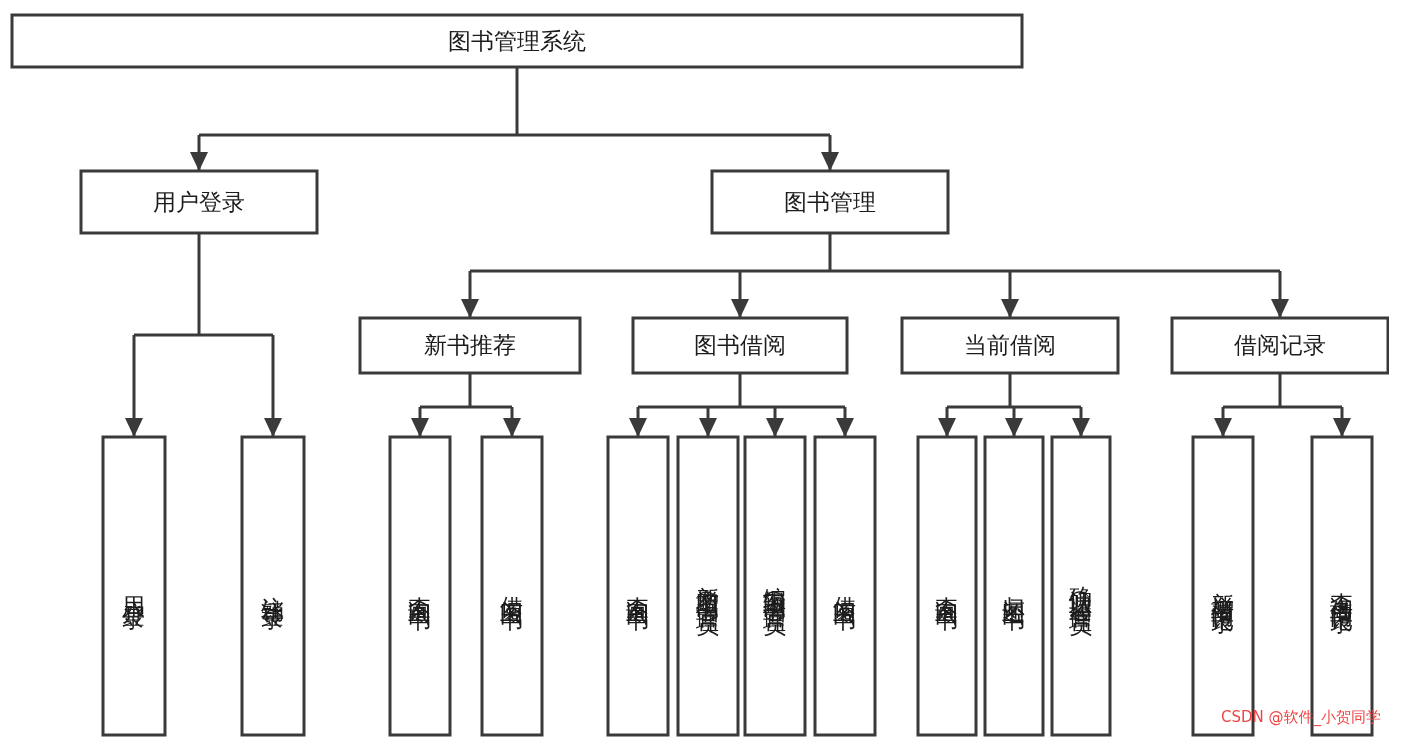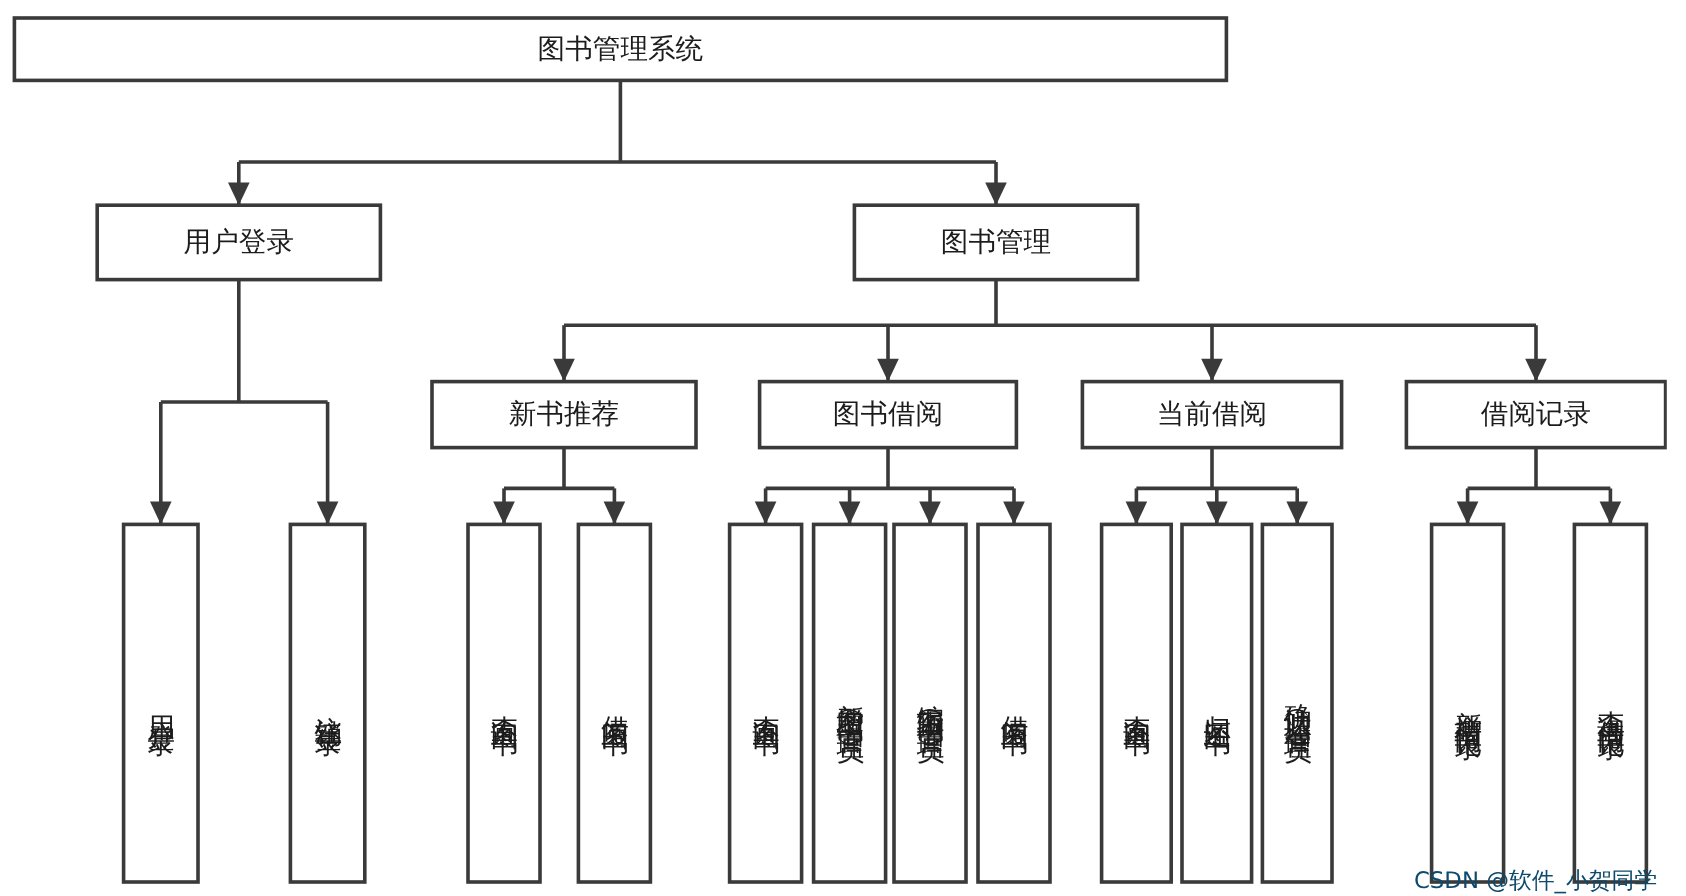--- a/index.html
+++ b/index.html
@@ -53,24 +53,24 @@
     font-family: "DejaVu Sans", "Liberation Sans", sans-serif;
     font-size: 23px;
     text-anchor: middle;
     writing-mode: vertical-rl;
     glyph-orientation-vertical: 0;
     letter-spacing: 4px;
   }
   .watermark-text {
     position: absolute;
     right: 8px;
-    bottom: 0;
-    font-family: "DejaVu Sans", "Liberation Sans", sans-serif;
-    font-size: 19px;
-    color: #0c4a6e;
+    bottom: 20px;
+    font-family: "DejaVu Sans", "Liberation Sans", sans-serif;
+    font-size: 15px;
+    color: #ef4444;
     white-space: nowrap;
     user-select: none;
     pointer-events: none;
   }
 </style>
 </head>
 <body>
 
 <div id="diagram-root">
   <svg class="diagram-canvas" id="diagram-canvas" viewBox="0 0 1405 747" xmlns="http://www.w3.org/2000/svg">

